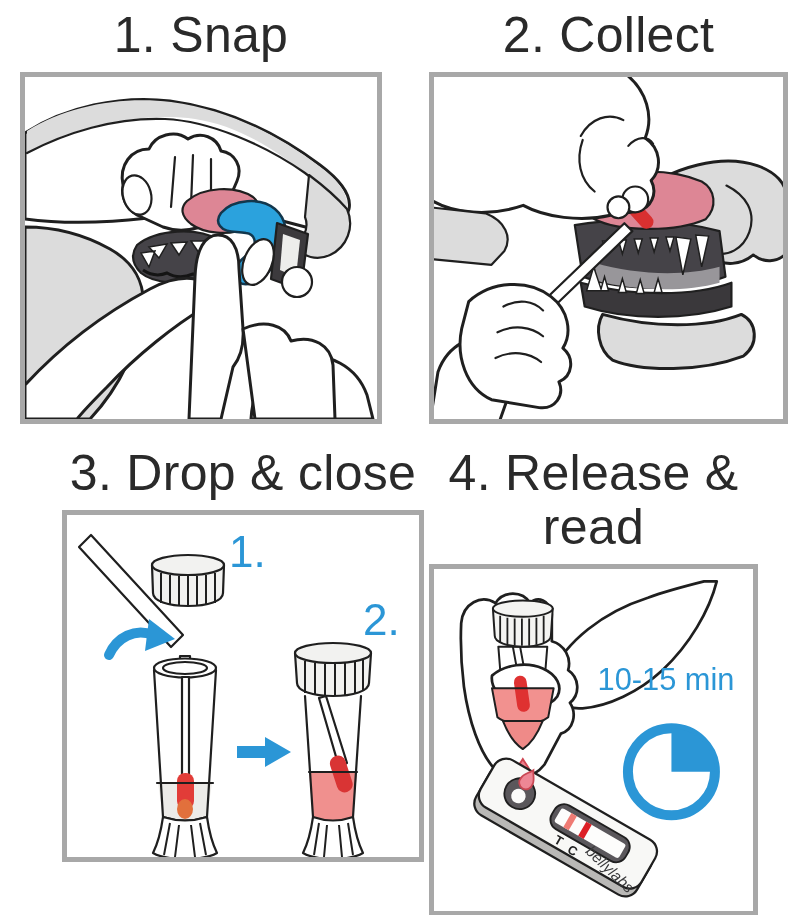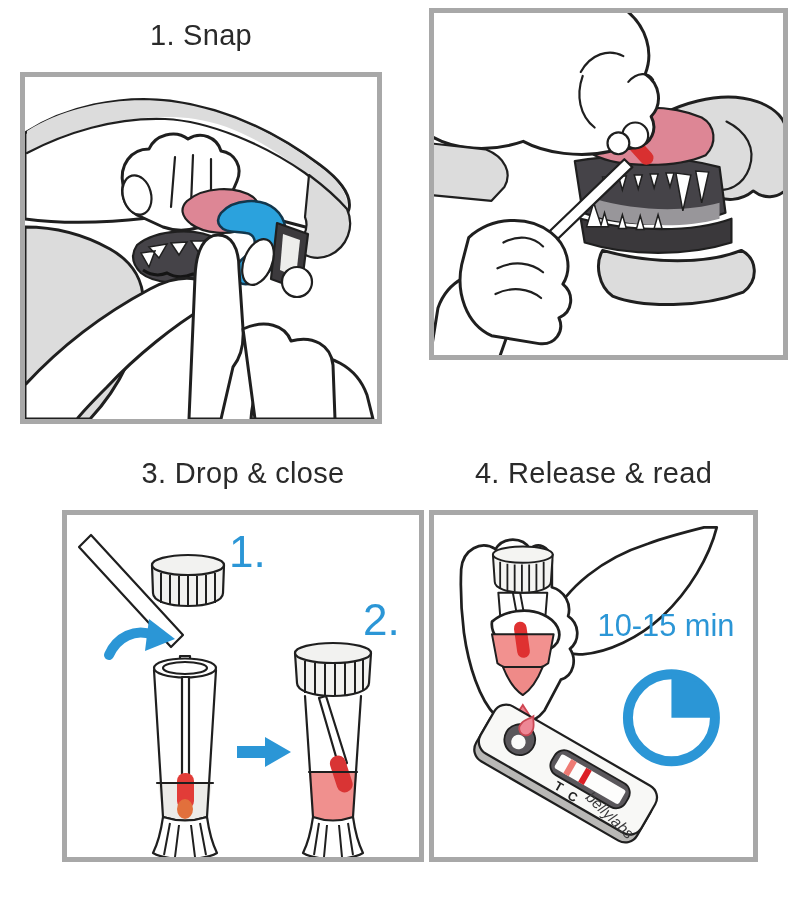--- a/index.html
+++ b/index.html
@@ -1,19 +1,19 @@
 <!DOCTYPE html>
 <html><head>
 <meta charset="utf-8">
 <style>
   html,body{margin:0;padding:0;background:#ffffff;}
   body{width:811px;height:915px;position:relative;overflow:hidden;
        font-family:"Liberation Sans","DejaVu Sans",sans-serif;}
   .step{position:absolute;}
-  .step h2{margin:0 0 10px 0;text-align:center;font-size:29px;line-height:54px;
+  .step h2{margin:0 0 10px 0;text-align:center;font-size:50px;line-height:54px;
            font-weight:500;color:#2a2a2a;letter-spacing:.3px;}
   .panel{border:5px solid #a8a8a8;height:352px;box-sizing:border-box;background:#fff;}
   .panel svg{display:block;width:100%;height:100%;}
   #step1{left:20px;top:8px;width:362px;}
   #step2{left:429px;top:8px;width:359px;}
   #step3{left:20px;top:446px;width:362px;margin-left:42px;}
   #step4{left:429px;top:446px;width:329px;}
   svg *{vector-effect:none;}
   .ol{stroke:#1f1f1f;stroke-width:3;stroke-linejoin:round;stroke-linecap:round;}
   .ol2{stroke:#1f1f1f;stroke-width:2.2;stroke-linejoin:round;stroke-linecap:round;}
@@ -66,20 +66,21 @@
         <path class="wh ol" d="M 164,342 L 170,200 C 171,172 180,158 193,158 C 206,158 214,170 214,192 L 218,252 C 219,268 216,280 208,290 L 196,342 Z"></path>
         <path class="wh ol" d="M 218,252 C 240,242 260,248 266,264 C 288,258 306,268 308,288 L 310,342 L 230,342 Z"></path>
         <ellipse class="wh ol2" cx="233" cy="185" rx="14" ry="24" transform="rotate(22 233 185)"></ellipse>
         <circle class="wh ol2" cx="272" cy="205" r="15"></circle>
       </g>
     </svg>
   </div>
 </section>
 
 <section class="step" id="step2">
+  <h2>2. Collect</h2>
   <div class="panel">
     <svg viewBox="0 0 352 342">
 
       <g>
         <path class="gry ol" d="M 205,118 C 240,88 292,76 326,88 C 344,94 356,106 356,122 L 356,176 C 346,186 332,186 322,178 C 310,188 292,190 280,180 L 235,152 C 222,142 210,130 205,118 Z"></path>
         <path class="nf ol2" d="M 295,108 C 315,118 325,135 318,155 C 312,172 296,180 282,176"></path>
         <path class="gry ol" d="M 170,238 C 220,252 275,252 310,238 C 326,246 328,268 312,280 C 270,296 210,296 180,284 C 166,274 162,252 170,238 Z"></path>
       </g>
 
       <g>

